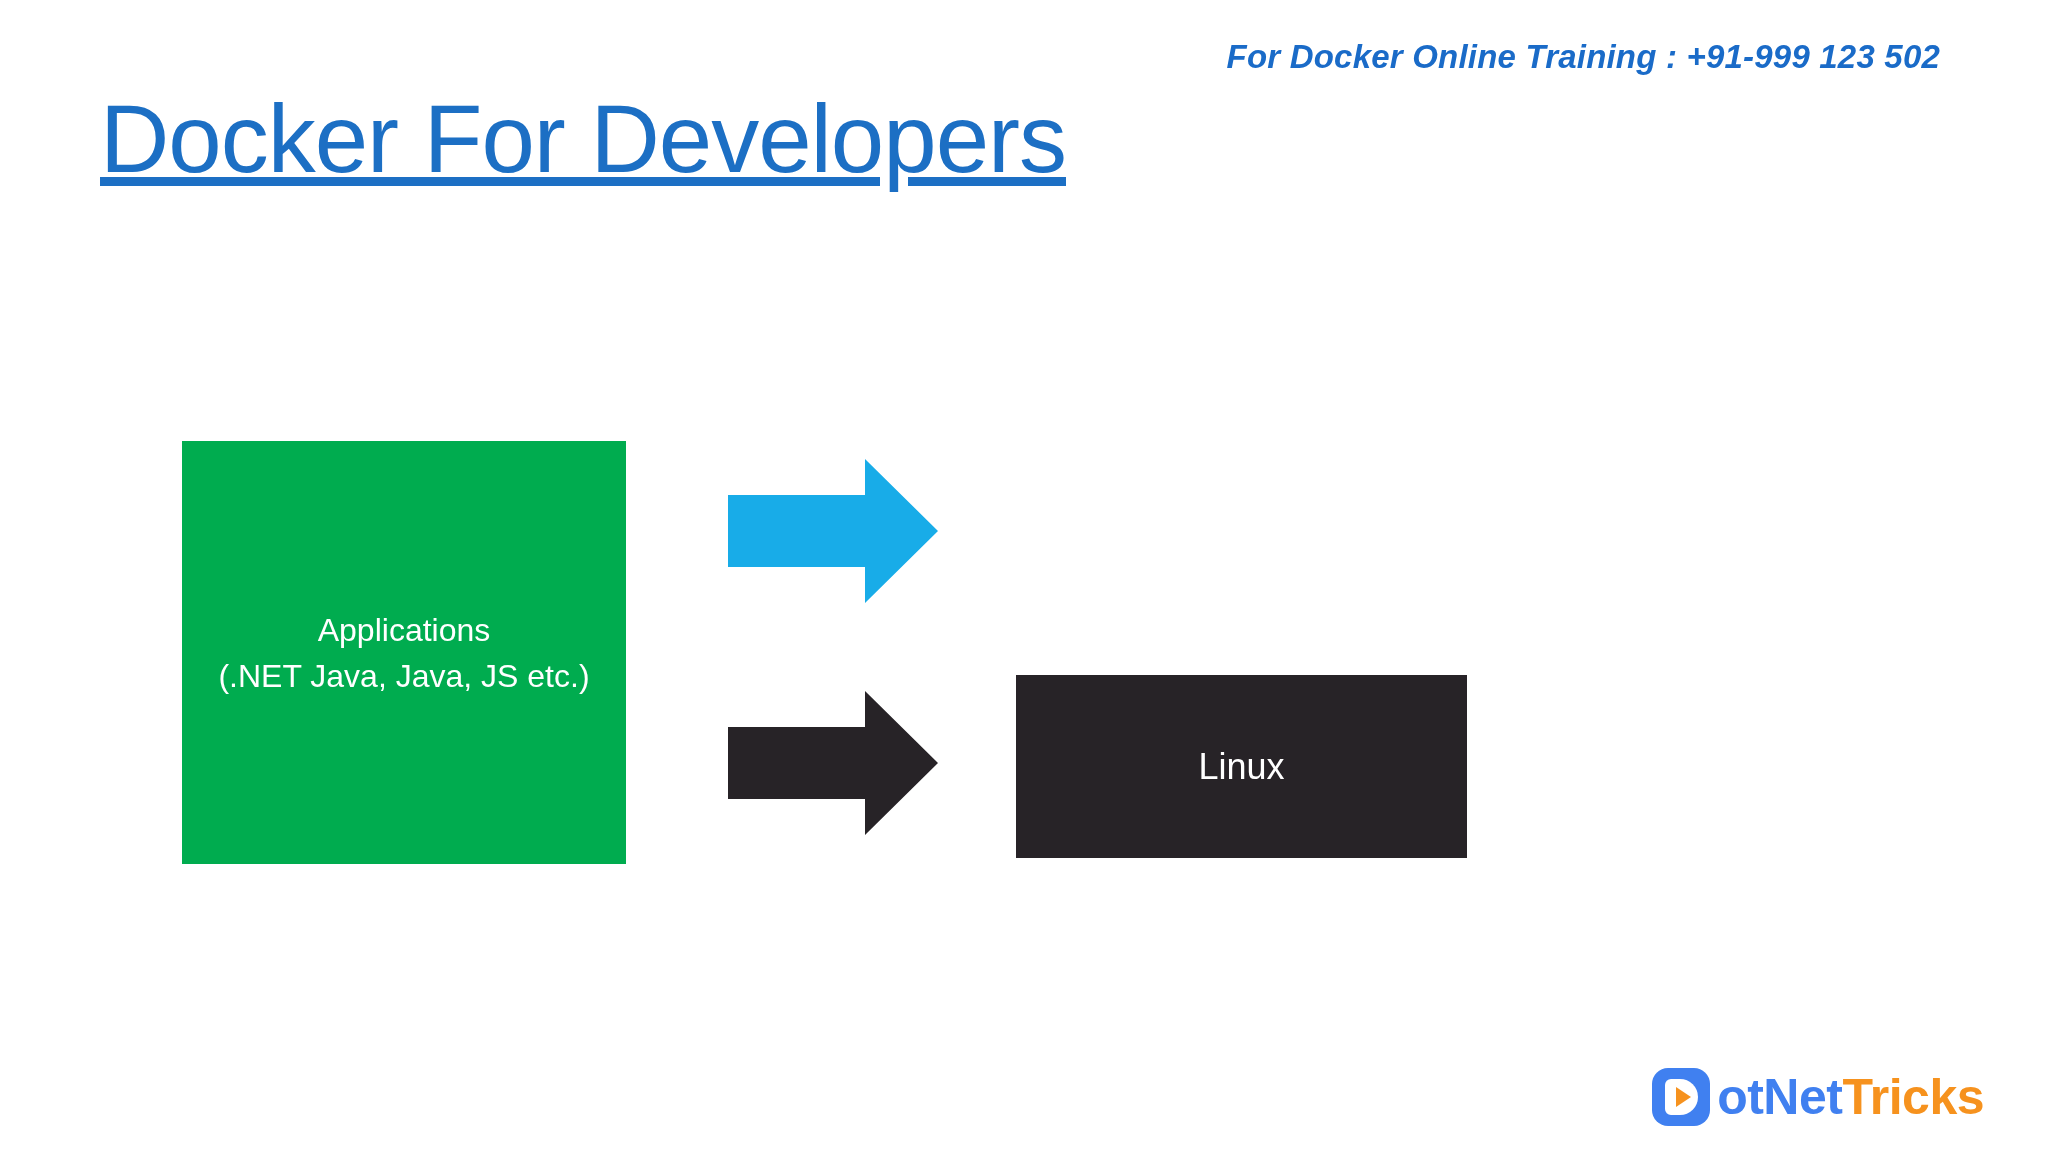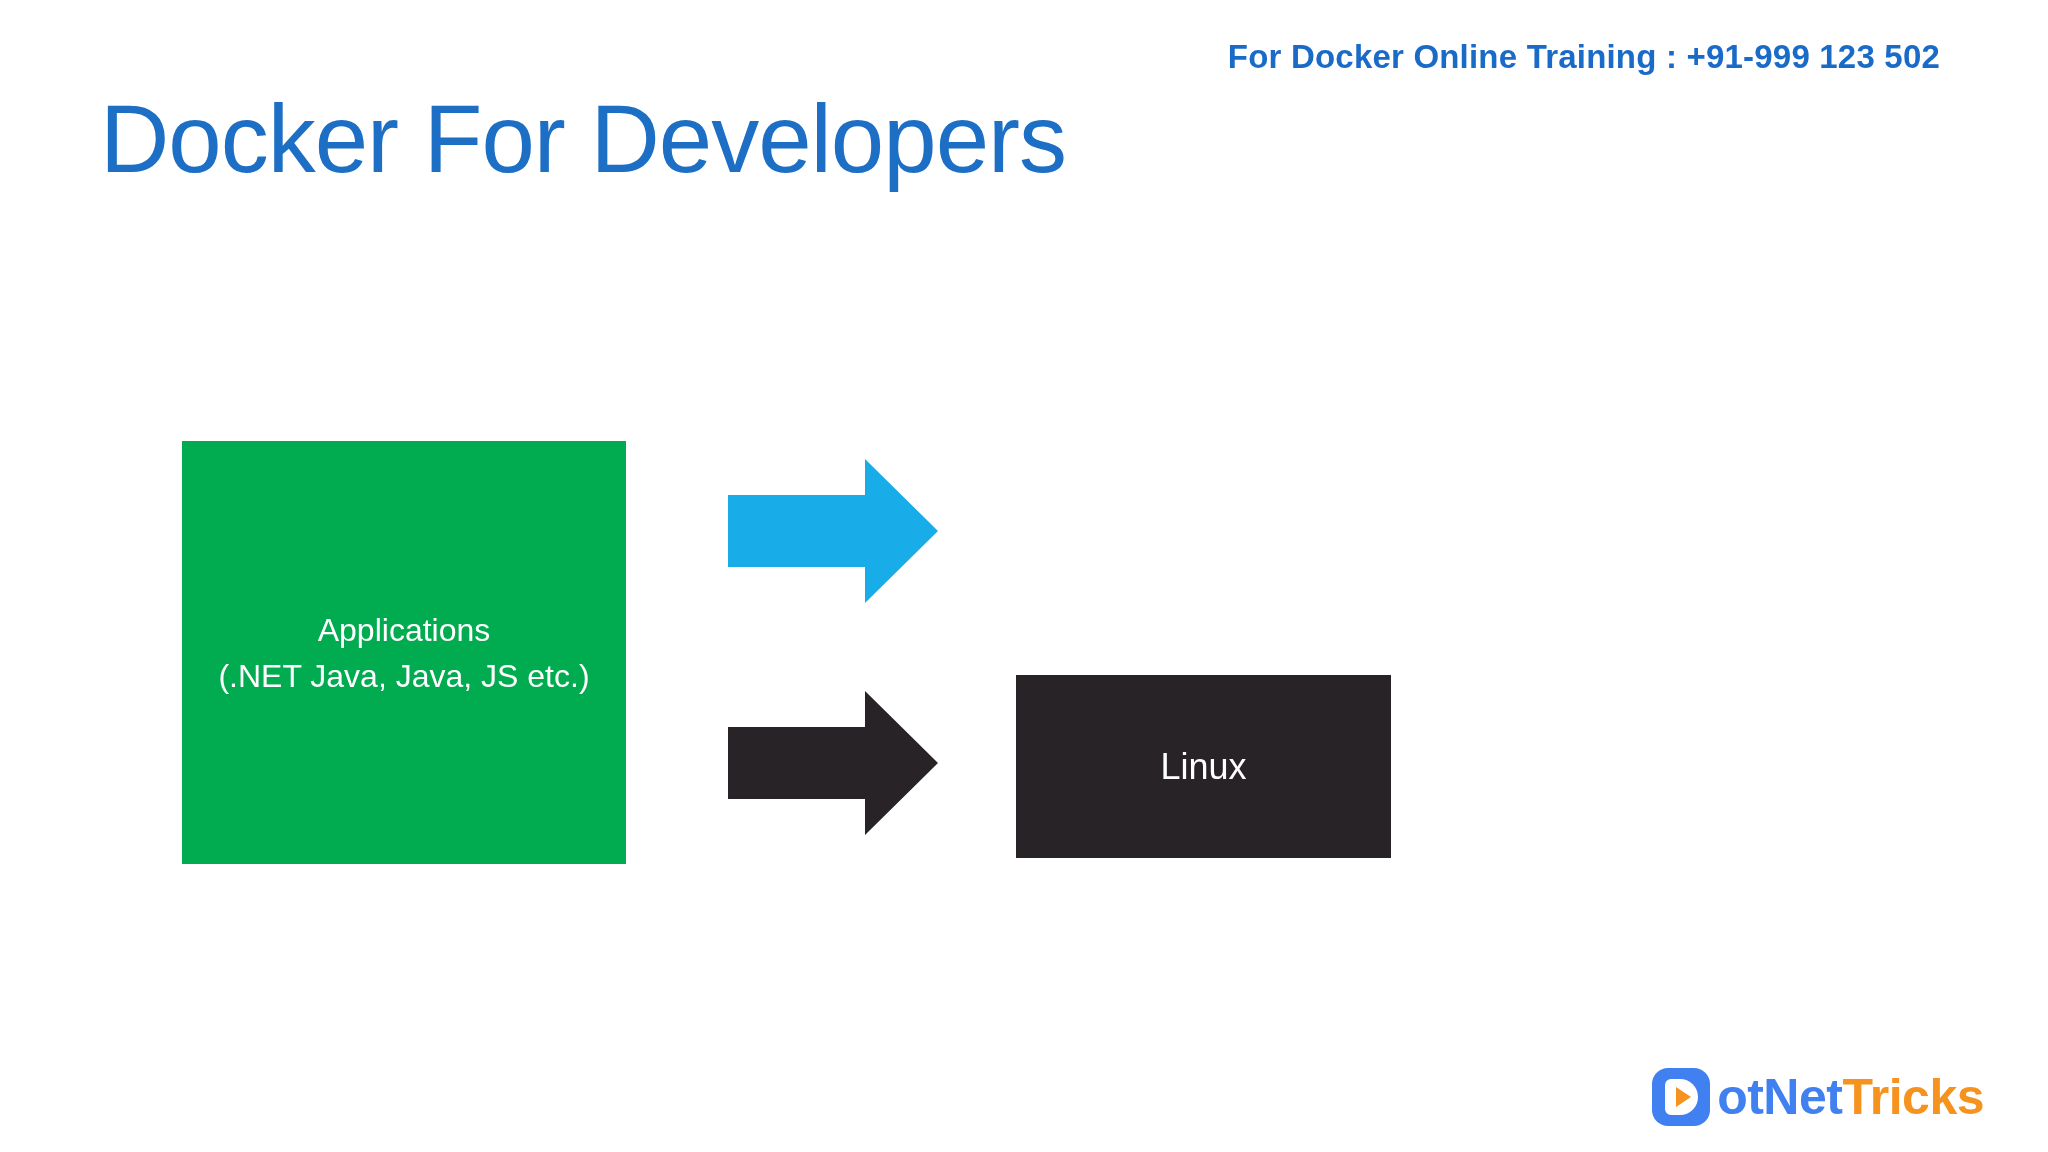--- a/index.html
+++ b/index.html
@@ -15,36 +15,38 @@
     overflow: hidden;
     font-family: "Liberation Sans", sans-serif;
   }
 
   
   .training-note {
     position: absolute;
     top: 38px;
     right: 108px;
     font-size: 33px;
+    font-style: italic;
     font-weight: 600;
     color: #1a6bc8;
     letter-spacing: 0.2px;
   }
 
   
   .slide-title {
     position: absolute;
     left: 100px;
     top: 84px;
     margin: 0;
     font-size: 96px;
     font-weight: 300;
     color: #1c6fc4;
     letter-spacing: -1px;
     white-space: nowrap;
+    text-decoration: underline;
   }
 
   
   .box {
     position: absolute;
     display: flex;
     flex-direction: column;
     align-items: center;
     justify-content: center;
     color: #ffffff;
@@ -66,21 +68,21 @@
     top: 442px;
     width: 471px;
     height: 180px;
     background: #18ace8;
     font-size: 36px;
   }
 
   .linux-box {
     left: 1016px;
     top: 675px;
-    width: 375px;
+    width: 451px;
     height: 183px;
     background: #272327;
     font-size: 36px;
   }
 
   
   .arrow {
     position: absolute;
     width: 210px;
     height: 144px;

